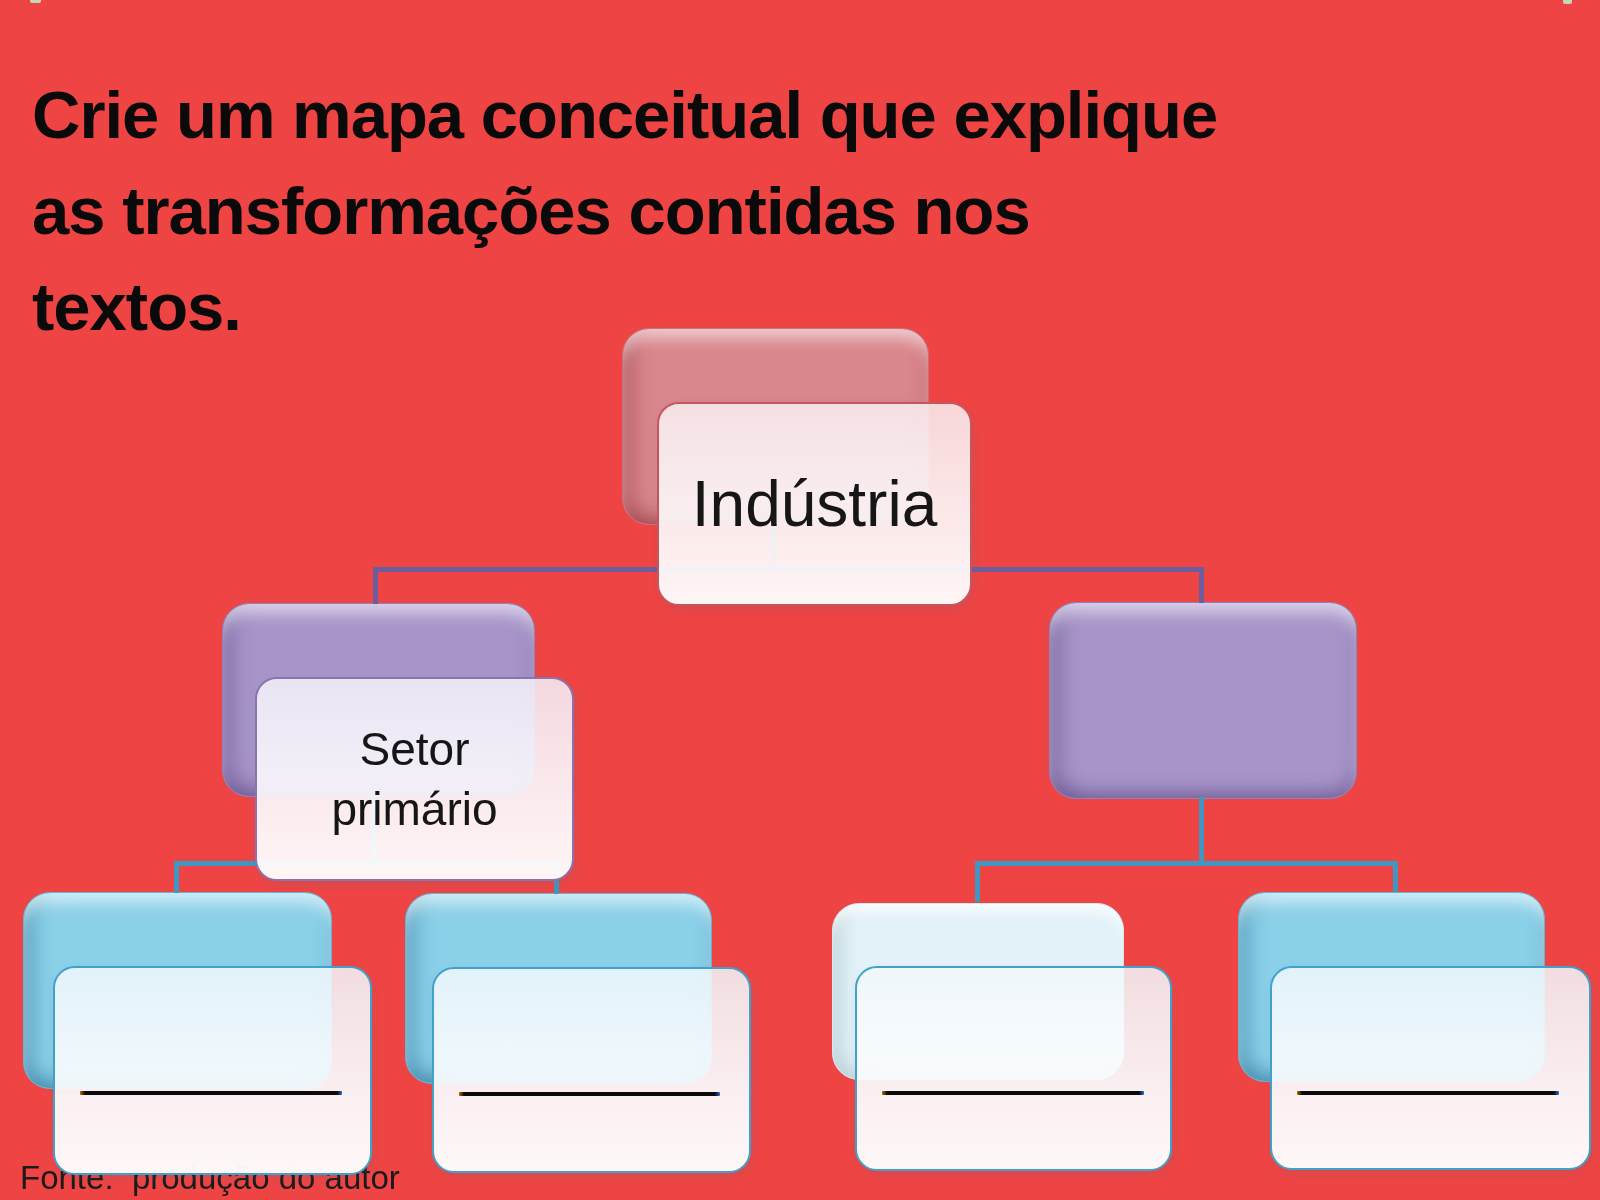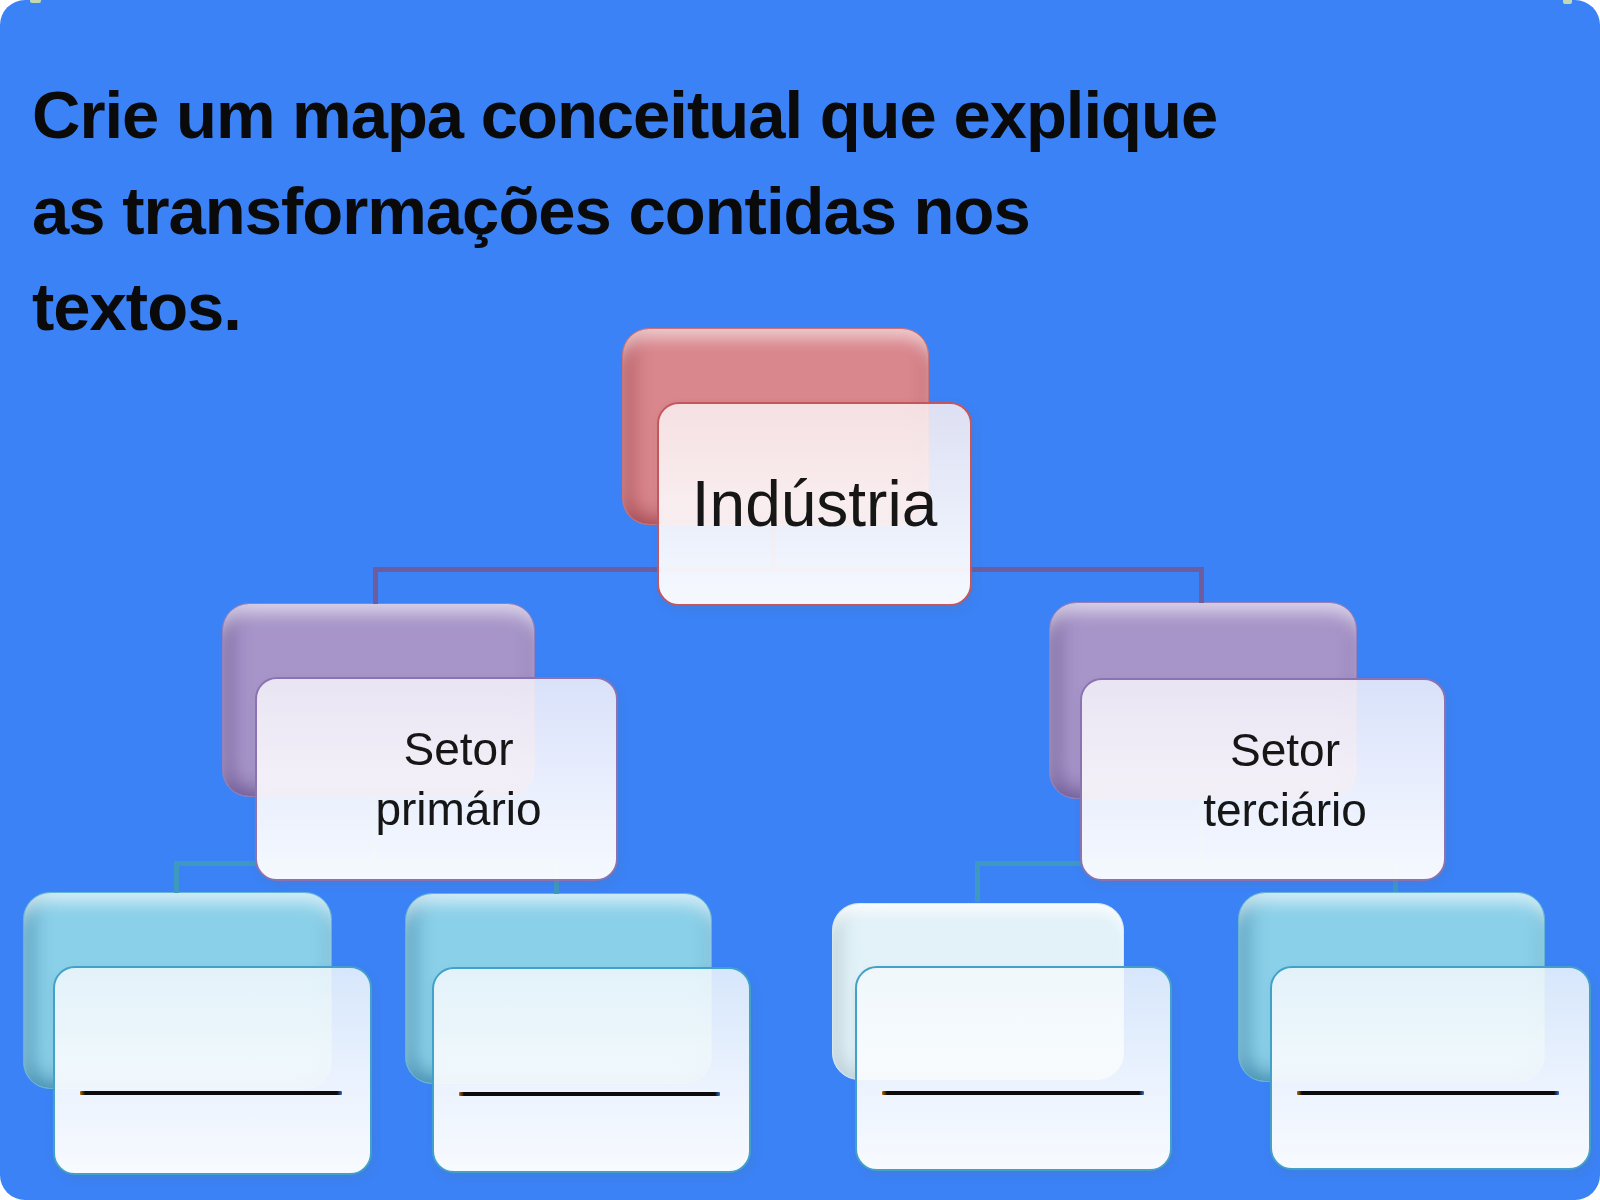--- a/index.html
+++ b/index.html
@@ -1,17 +1,17 @@
 <!DOCTYPE html>
 <html><head>
 <meta charset="utf-8">
 <style>
   html,body{margin:0;padding:0;background:#ffffff;}
-  #page{position:relative;width:1600px;height:1200px;background:#3b82f6;overflow:hidden;
-        font-family:"Liberation Sans","DejaVu Sans",sans-serif;border-radius:25px;}
+  #page{position:relative;width:1600px;height:1200px;background:#ef4444;overflow:hidden;
+        font-family:"Liberation Sans","DejaVu Sans",sans-serif;}
 
   
   #title{position:absolute;left:32px;top:22px;width:1545px;
          font-size:67px;line-height:96px;font-weight:700;letter-spacing:-1px;
          color:#0a0a0a;white-space:pre-line;}
 
   
   .edge-mark{position:absolute;background:#c2d9b4;border-radius:0 0 2px 2px;}
   #mark-tl{left:30px;top:0;width:11px;height:3px;}
   #mark-tr{left:1563px;top:0;width:9px;height:4px;}
@@ -51,21 +51,21 @@
   .back.c-pale{background:#e2f2f8;border:1px solid #d6e7ed;
       box-shadow:inset 0 12px 14px -5px rgba(255,255,255,.85),
                  inset 14px -8px 18px -7px rgba(112,140,155,.32);}
 
   .front{position:absolute;z-index:3;border-radius:22px;
          display:flex;align-items:center;justify-content:center;text-align:center;
          box-shadow:2px 4px 9px rgba(90,110,130,.16);margin-top:44px;}
   .front.c-red{background:linear-gradient(180deg,rgba(250,240,242,.85) 0%,rgba(253,250,251,.9) 55%,rgba(255,255,255,.95) 100%);
                border:2px solid #c5565c;}
   .front.c-purple{background:linear-gradient(180deg,rgba(245,242,250,.85) 0%,rgba(252,251,254,.91) 60%,rgba(255,255,255,.95) 100%);
-               border:2px solid #8b73b0;padding-left:44px;}
+               border:2px solid #8b73b0;}
   .front.c-cyan{background:linear-gradient(180deg,rgba(242,248,252,.85) 0%,rgba(251,253,255,.92) 60%,rgba(255,255,255,.96) 100%);
                border:2px solid #42a1c8;}
 
   #root-back{left:622px;top:328px;width:305px;height:195px;}
   #root-front{left:657px;top:358px;width:311px;height:200px;}
   #b1-back{left:222px;top:603px;width:311px;height:192px;}
   #b1-front{left:255px;top:633px;width:315px;height:200px;}
   #b2-back{left:1049px;top:602px;width:306px;height:195px;}
   #b2-front{left:1080px;top:634px;width:318px;height:199px;}
   #l1-back{left:23px;top:892px;width:307px;height:195px;}
@@ -123,23 +123,20 @@
     <div id="root-front" class="front c-red">
       <span class="node-label">Indústria</span>
     </div>
 
     <div id="b1-back" class="back c-purple"></div>
     <div id="b1-front" class="front c-purple">
       <span class="node-label branch-label">Setor primário</span>
     </div>
 
     <div id="b2-back" class="back c-purple"></div>
-    <div id="b2-front" class="front c-purple">
-      <span class="node-label branch-label">Setor terciário</span>
-    </div>
 
     <div id="l1-back" class="back c-cyan"></div>
     <div id="l1-front" class="front c-cyan">
       <div class="blank-line"></div>
     </div>
 
     <div id="l2-back" class="back c-cyan"></div>
     <div id="l2-front" class="front c-cyan">
       <div class="blank-line"></div>
     </div>
@@ -149,14 +146,15 @@
       <div class="blank-line"></div>
     </div>
 
     <div id="l4-back" class="back c-cyan"></div>
     <div id="l4-front" class="front c-cyan">
       <div class="blank-line"></div>
     </div>
 
   </div>
 
+  <div id="source-note">Fonte:  produção do autor</div>
 
 </div>
 
 </body></html>

